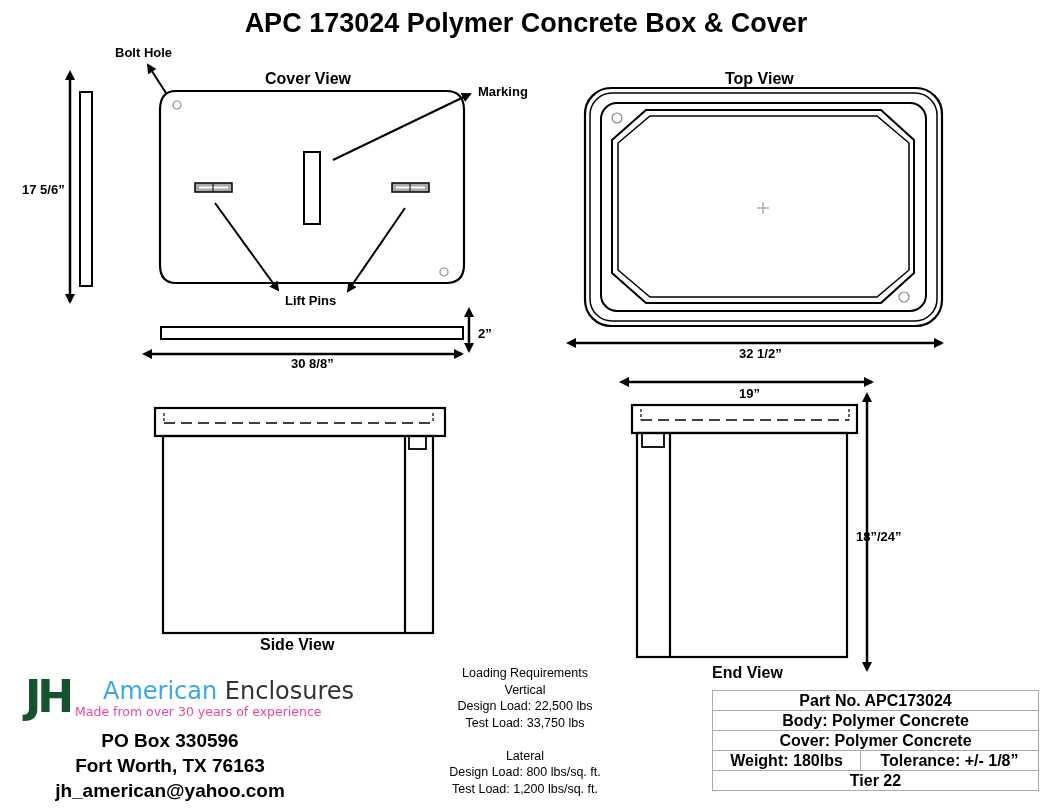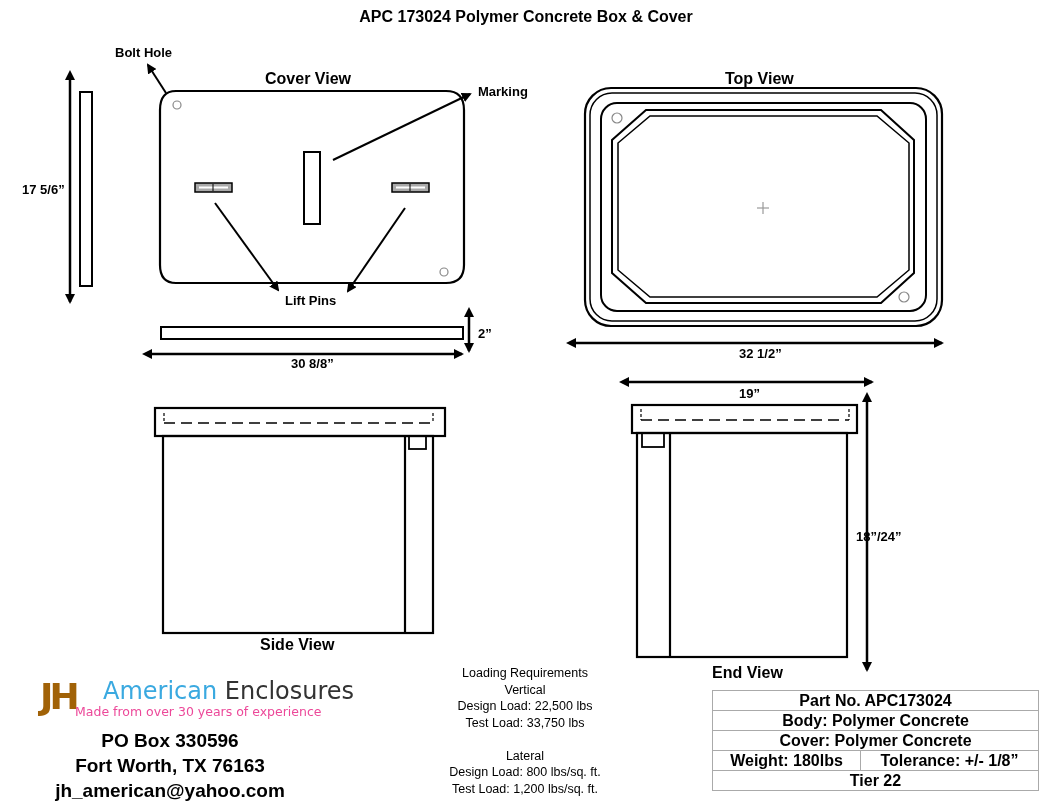--- a/index.html
+++ b/index.html
@@ -1,24 +1,24 @@
 <!DOCTYPE html>
 <html><head>
   <meta charset="utf-8">
   <style>
     html, body { margin: 0; padding: 0; background: #ffffff; }
     body { width: 1052px; height: 812px; position: relative; overflow: hidden;
            font-family: "Liberation Sans", sans-serif; color: #000; }
     .abs { position: absolute; }
-    .title { left: 0; width: 1052px; top: 8px; text-align: center; font-size: 16px; font-weight: bold; }
+    .title { left: 0; width: 1052px; top: 8px; text-align: center; font-size: 27px; font-weight: bold; }
     .lbl { font-weight: bold; font-size: 14px; white-space: nowrap; }
     .lbl-sm { font-weight: bold; font-size: 13px; white-space: nowrap; }
     svg.draw { position: absolute; left: 0; top: 0; }
     .logo { left: 25px; top: 677px; }
-    .logo-jh { position: absolute; left: 15px; top: 0; font-size: 36px; font-weight: bold; color: #a16207;
+    .logo-jh { position: absolute; left: 0; top: 0; font-size: 44px; font-weight: bold; color: #14532d;
                letter-spacing: -4px; line-height: 40px; font-family: "DejaVu Sans", sans-serif; }
     .logo-name { position: absolute; left: 50px; top: 0; font-size: 24px; line-height: 28px; white-space: nowrap;
                  font-family: "DejaVu Sans", sans-serif; margin-left: 28px; }
     .logo-name .a { color: #3aa9e0; }
     .logo-name .b { color: #333333; }
     .logo-tag { position: absolute; left: 50px; top: 27px; font-size: 12.5px; color: #ec4899; white-space: nowrap;
                 font-family: "DejaVu Sans", sans-serif; }
     .addr { left: 30px; width: 280px; top: 728px; text-align: center; font-weight: bold; font-size: 19px; line-height: 25px; }
     .loading { left: 420px; width: 210px; top: 665px; text-align: center; font-size: 12.5px; line-height: 16.5px; }
     .spec { left: 712px; top: 690px; width: 327px; border-collapse: collapse; border: 1px solid #777; }

